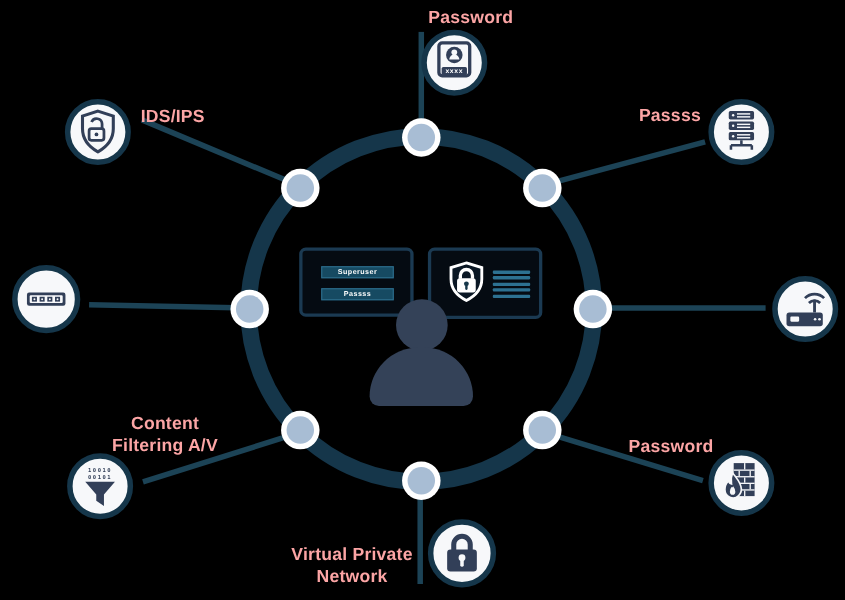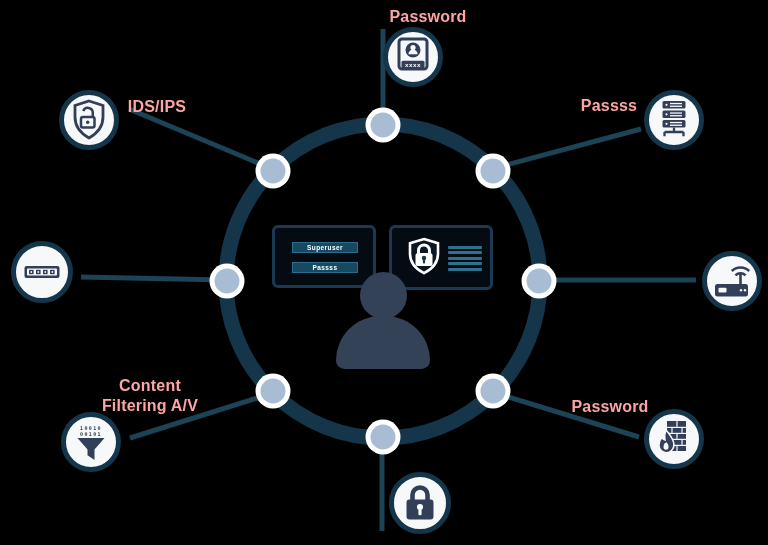--- a/index.html
+++ b/index.html
@@ -193,20 +193,21 @@
       <path d="M30,11 l14,4.5 v11.5 c0,10.5 -6,16.5 -14,21 c-8,-4.5 -14,-10.5 -14,-21 v-11.5 z" fill="none" stroke="#323f58" stroke-width="2.8"></path>
       <path d="M33.8,27 v-4.2 a5,5 0 0 0 -9.6,-1.9" fill="none" stroke="#323f58" stroke-width="2.5"></path>
       <rect x="22" y="27" width="13.5" height="10.5" rx="2" fill="none" stroke="#323f58" stroke-width="2.5"></rect>
       <circle cx="28.7" cy="32.2" r="1.7" fill="#323f58"></circle>
     </g>
   </svg>
 
   <div class="spoke-label" style="left:378px;top:7px;width:100px;">Password</div>
   <div class="spoke-label" style="left:569px;top:96px;width:80px;">Passss</div>
   <div class="spoke-label" style="left:570px;top:397px;width:80px;">Password</div>
+  <div class="spoke-label" style="left:252px;top:495px;width:136px;">Virtual Private Network</div>
   <div class="spoke-label" style="left:92px;top:376px;width:116px;">Content Filtering A/V</div>
   <div class="spoke-label" style="left:117px;top:97px;width:80px;">IDS/IPS</div>
 
   <div class="panel" id="login-panel">
     <div class="field" id="username-field">Superuser</div>
     <div class="field" id="password-field">Passss</div>
   </div>
 
   <div class="panel" id="security-panel">
     <div class="shield-wrap">

